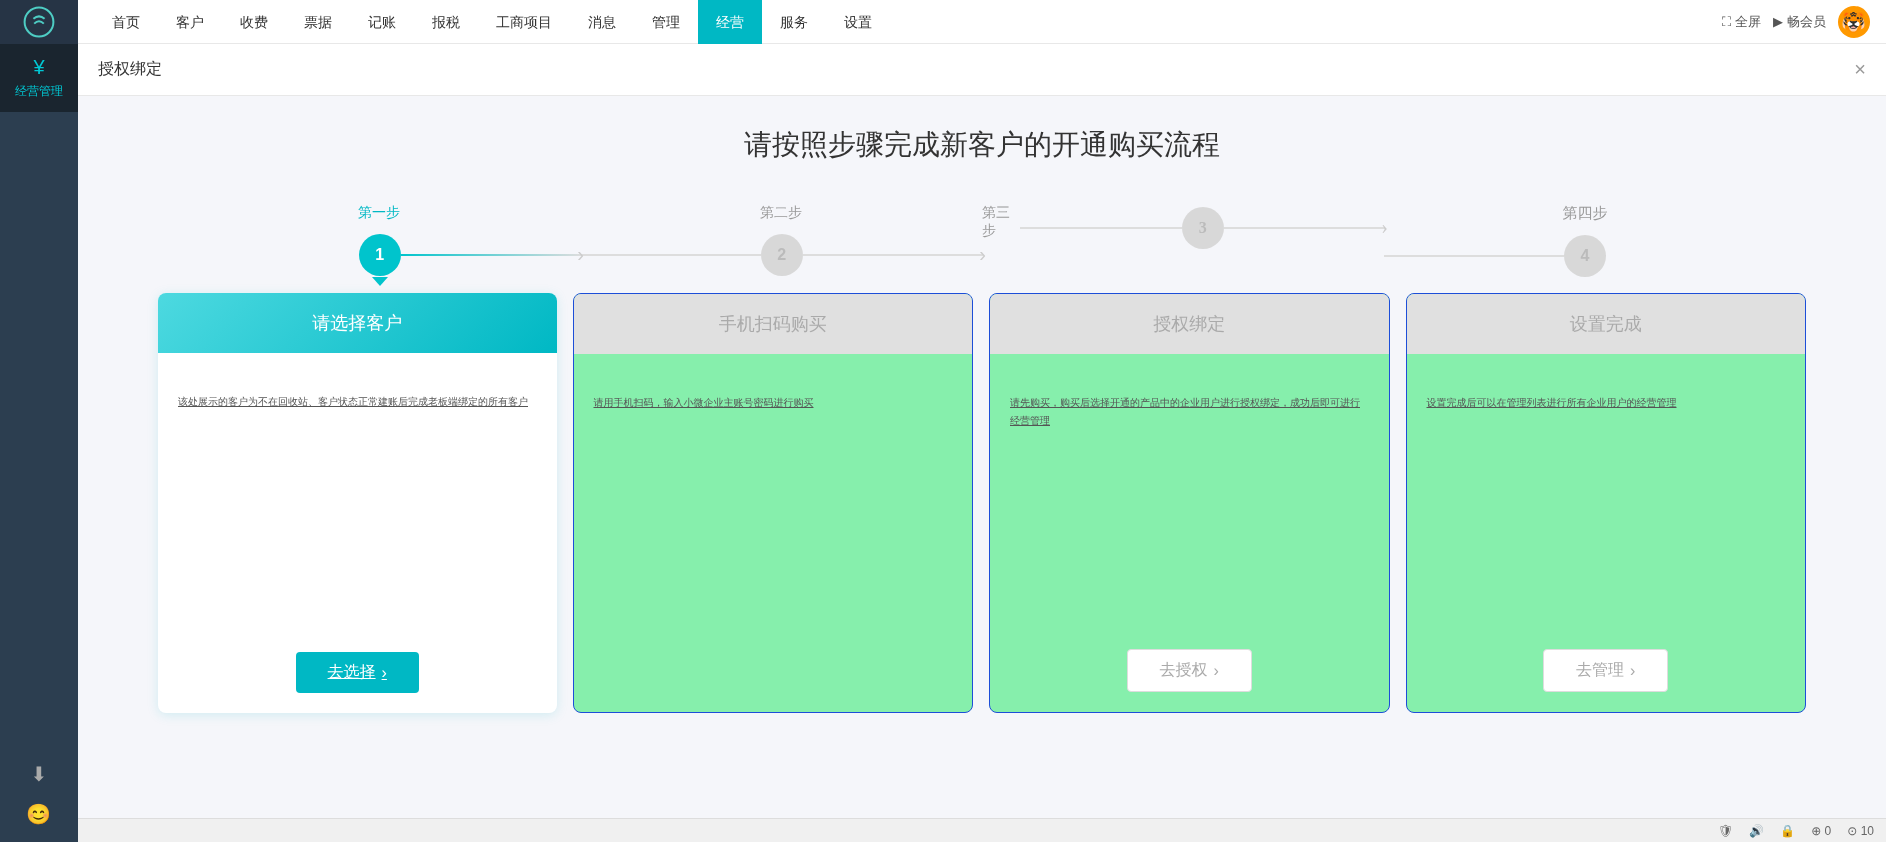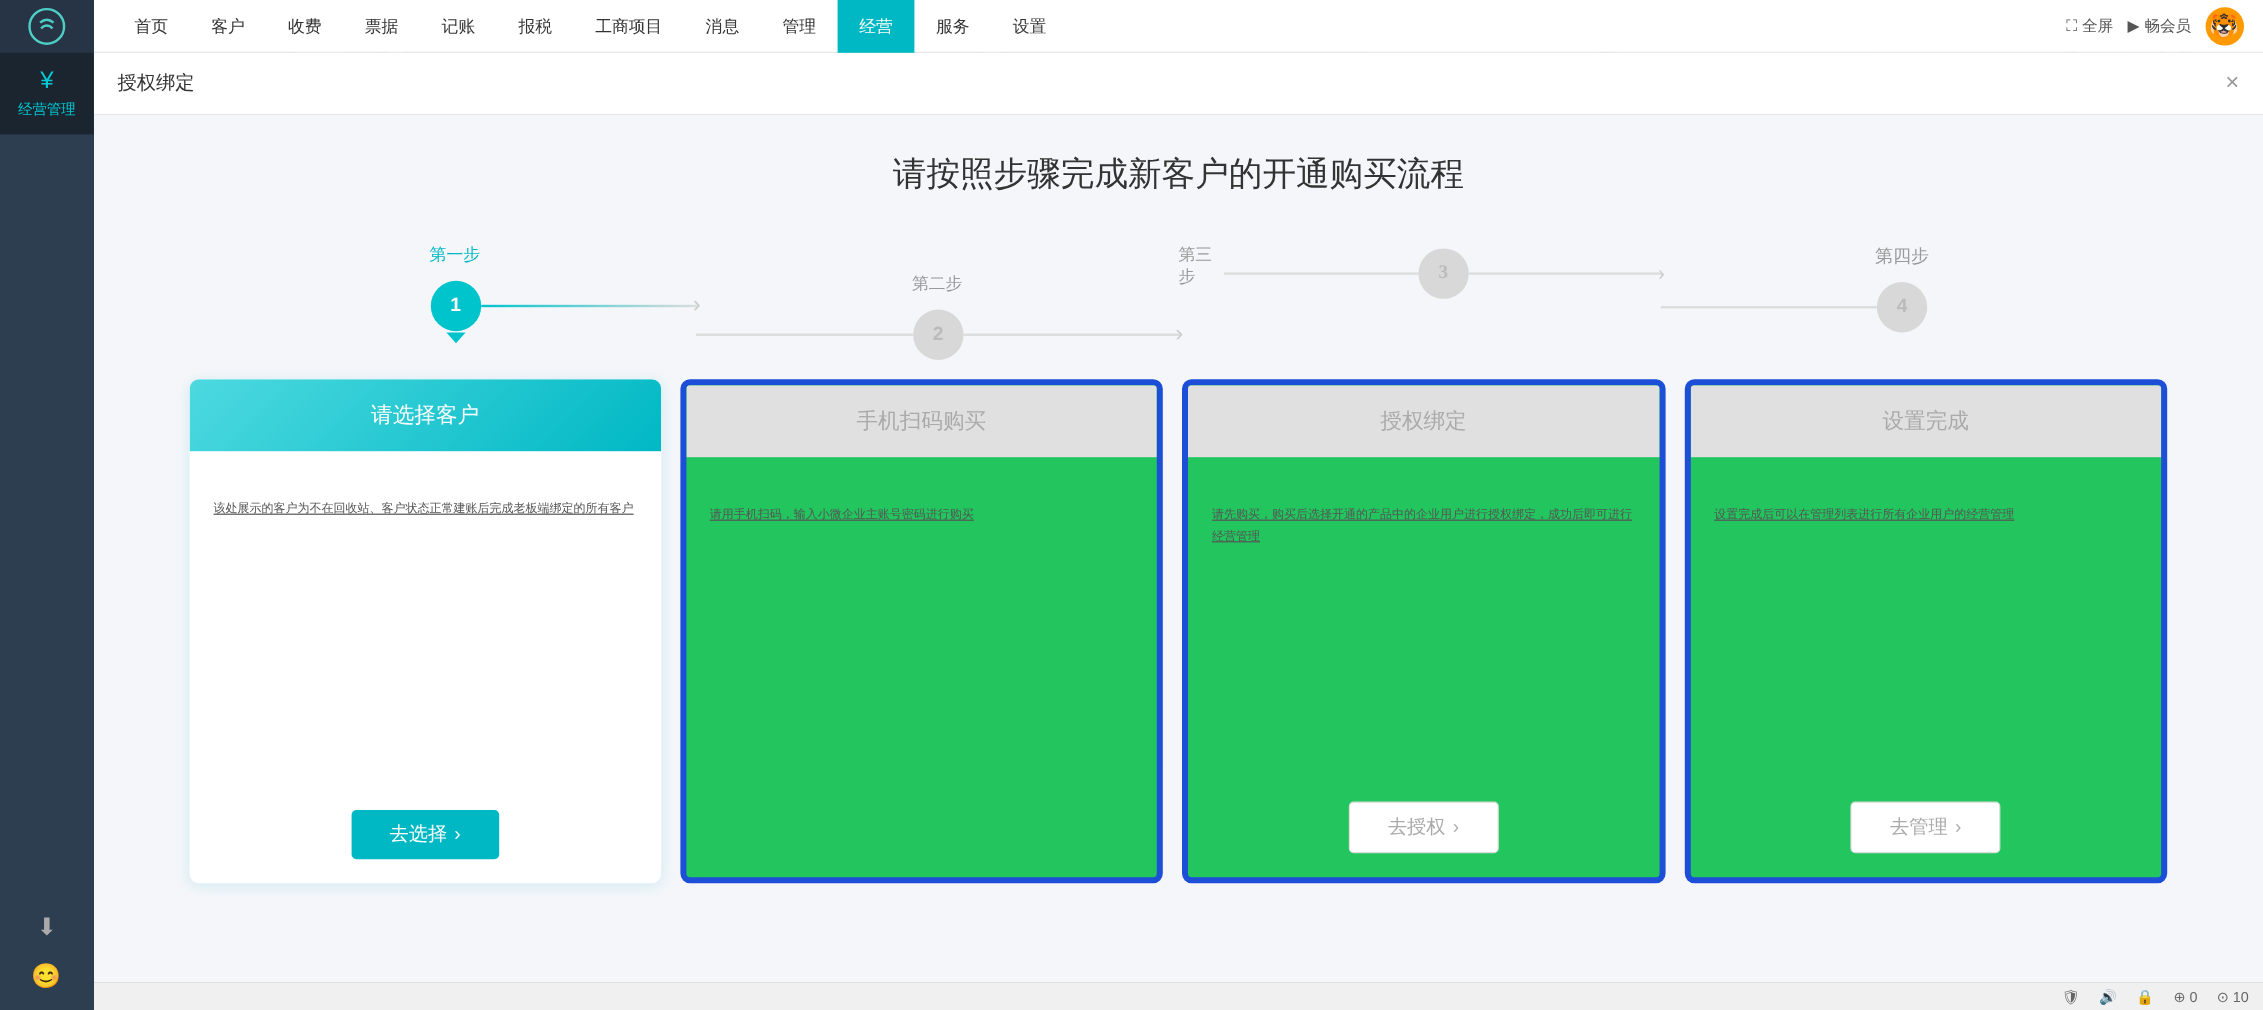--- a/index.html
+++ b/index.html
@@ -64,34 +64,34 @@
     
     .main-heading { text-align: center; font-size: 28px; color: #333; font-weight: 500; margin-bottom: 40px; }
 
     
     .cards-row { display: flex; gap: 16px; padding: 0 40px; }
     .step-card {
       flex: 1; border-radius: 8px; padding: 0;
       min-height: 420px; display: flex; flex-direction: column; overflow: hidden;
     }
     .step-card.card-active { background: #fff; border: none; box-shadow: 0 2px 12px rgba(0,184,196,0.15); }
-    .step-card.card-inactive { background: #22c55e; border: 5px solid #1d4ed8; }
+    .step-card.card-inactive { background: #86efac; border: 1px solid #1d4ed8; }
     .card-header {
       padding: 18px; text-align: center; font-size: 18px; font-weight: 500;
       border-radius: 0;
     }
     .card-header.header-active { background: linear-gradient(135deg, #4dd9e0, #00b8c4); color: #fff; }
     .card-header.header-inactive { background: #e0e0e0; color: #aaa; }
     .card-body { padding: 40px 20px; flex: 1; font-size: 10px; color: #555; line-height: 1.8; text-decoration: underline; }
     .card-footer { padding: 20px; display: flex; justify-content: center; }
     .action-btn {
       border-radius: 4px; padding: 10px 32px; font-size: 16px; cursor: pointer;
       border: none; display: flex; align-items: center; gap: 6px;
     }
-    .action-btn.btn-active { background: #00b8c4; color: #fff; }
+    .action-btn.btn-active { background: #00b8c4; color: #fff; text-decoration: underline; }
     .action-btn.btn-inactive { background: #fff; color: #aaa; border: 1px solid #ddd; cursor: default; }
 
     
     .status-bar {
       position: fixed; bottom: 0; left: 0; right: 0; height: 24px;
       background: #f0f0f0; border-top: 1px solid #ddd;
       display: flex; align-items: center; padding: 0 12px; gap: 8px;
       font-size: 12px; color: #666;
     }
     .status-bar-right { margin-left: auto; display: flex; align-items: center; gap: 16px; }
@@ -165,21 +165,21 @@
           <div style="flex:1;"></div>
           <div style="width:42px;height:42px;border-radius:50%;background:#00c4cc;color:#fff;display:flex;align-items:center;justify-content:center;font-size:16px;font-weight:bold;position:relative;flex-shrink:0;">
             <span>1</span>
             <div style="position:absolute;bottom:-10px;left:50%;transform:translateX(-50%);width:0;height:0;border-left:8px solid transparent;border-right:8px solid transparent;border-top:9px solid #00c4cc;"></div>
           </div>
           <div style="flex:1;height:2px;background:linear-gradient(to right, #00c4cc, #ddd);margin-left:0;"></div>
           <span style="color:#ccc;font-size:20px;margin:0 -4px;position:relative;top:-1px;">›</span>
         </div>
       </div>
 
-      <div style="display:flex;flex-direction:column;align-items:center;flex:1;margin-top:24px;">
+      <div style="display:flex;flex-direction:column;align-items:center;flex:1;">
         <span style="font-size:14px;color:#999;margin-bottom:12px;">第二步</span>
         <div style="display:flex;align-items:center;width:100%;">
           <div style="flex:1;height:2px;background:#ddd;"></div>
           <div style="width:42px;height:42px;border-radius:50%;background:#d8d8d8;color:#bbb;display:flex;align-items:center;justify-content:center;font-size:16px;font-weight:bold;flex-shrink:0;">
             <span>2</span>
           </div>
           <div style="flex:1;height:2px;background:#ddd;"></div>
           <span style="color:#ccc;font-size:20px;margin:0 -4px;position:relative;top:-1px;">›</span>
         </div>
       </div>

